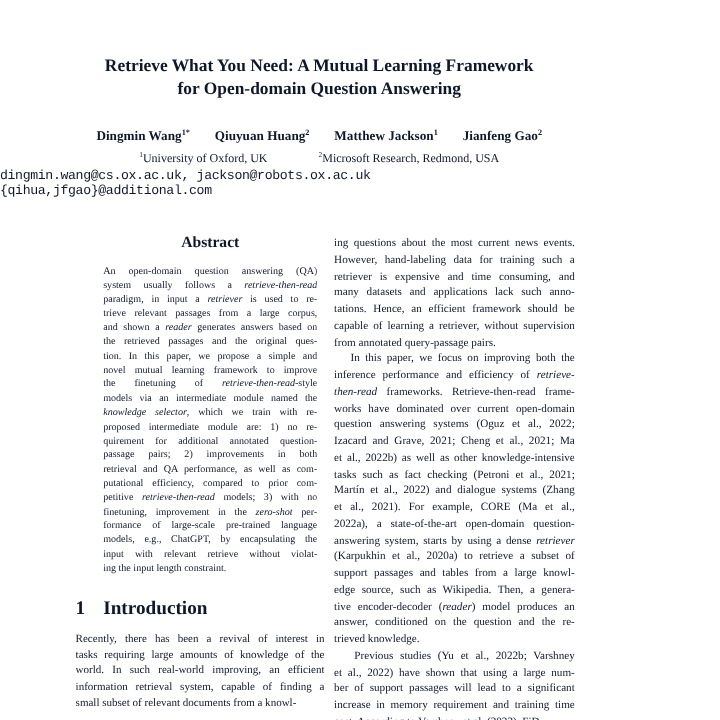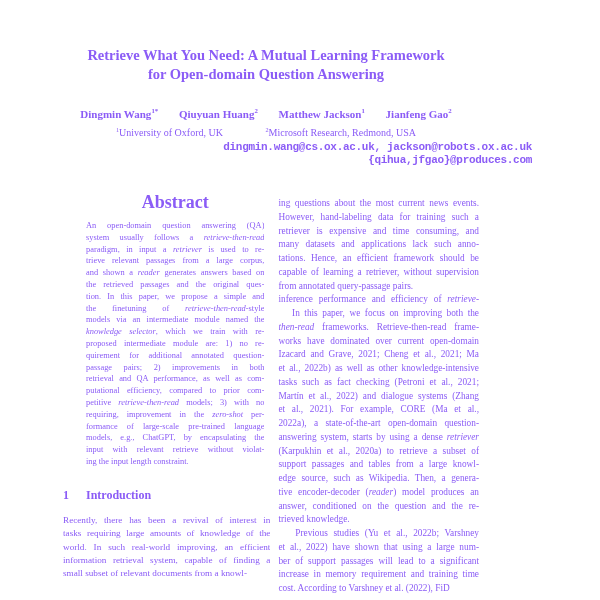--- a/index.html
+++ b/index.html
@@ -1,35 +1,35 @@
 <!DOCTYPE html>
 <html><head>
 <meta charset="utf-8">
 <style>
   html,body { margin:0; padding:0; }
   .page {
     position:relative; width:532px; height:600px; overflow:hidden;
-    background:#ffffff; color:#8b5cf6;
+    background:#ffffff; color:#0f172a;
     font-family:"Liberation Serif", serif;
   }
   .title { padding-top:46px; text-align:center; font-weight:bold; font-size:14.5px; line-height:19px; }
   .authors { margin-top:24px; text-align:center; font-weight:bold; font-size:11px; }
   .authors .author { display:inline-block; margin:0 9px; white-space:nowrap; }
   sup { font-size:0.62em; line-height:0; vertical-align:super; }
   .affils { margin-top:7px; text-align:center; font-size:10px; }
   .affils .affil { display:inline-block; margin:0 20px; white-space:nowrap; }
-  .emails { margin-top:3px; text-align:right; font-family:"Liberation Mono", monospace; font-size:11px; line-height:12.5px; letter-spacing:-0.3px;font-weight:bold; }
+  .emails { margin-top:3px; text-align:left; font-family:"Liberation Mono", monospace; font-size:11px; line-height:12.5px; letter-spacing:-0.3px; }
   .cols { display:flex; gap:8px; padding:26px 53px 0 63px; align-items:flex-start; }
   .col-left  { width:242px; }
   .col-right { width:234px; padding-top:5px; }
   .abstract { padding:3px 6px 0 23px; }
-  .abs-head { text-align:center; font-weight:bold; font-size:18px; line-height:14px; }
+  .abs-head { text-align:center; font-weight:bold; font-size:13px; line-height:14px; }
   .abs-body { margin-top:11px; font-size:8.4px; }
   .abs-body .ln { line-height:11.8px; height:11.8px; }
-  .sec-head { margin-top:20px; font-size:12px; font-weight:bold; line-height:15px; }
+  .sec-head { margin-top:20px; font-size:16px; font-weight:bold; line-height:15px; }
   .sec-head .sec-num { display:inline-block; width:23px; }
   .intro-par { margin-top:11px; font-size:9.2px; }
   .intro-par .ln { line-height:13.4px; height:13.4px; }
   .col-right .par { font-size:9.3px; }
   .col-right .ln { line-height:13.75px; height:13.75px; }
   .ln { white-space:nowrap; overflow:hidden; }
   .jl { text-align:justify; text-align-last:justify; text-justify:inter-word; }
   em { font-style:italic; }
 </style>
 </head>
@@ -49,46 +49,47 @@
     <span class="author"><span>Jianfeng Gao</span><sup>2</sup></span>
   </div>
 
   <div class="affils">
     <span class="affil"><sup>1</sup><span>University of Oxford, UK</span></span>
     <span class="affil"><sup>2</sup><span>Microsoft Research, Redmond, USA</span></span>
   </div>
 
   <div class="emails">
     <div>dingmin.wang@cs.ox.ac.uk, jackson@robots.ox.ac.uk</div>
-    <div>{qihua,jfgao}@produces.com</div>
+    <div>{qihua,jfgao}@additional.com</div>
   </div>
 
   <div class="cols">
 
     <div class="col-left">
       <div class="abstract">
         <div class="abs-head">Abstract</div>
         <div class="abs-body">
             <div class="ln jl"><span>An open-domain question answering (QA)</span></div>
             <div class="ln jl"><span>system usually follows a </span><em>retrieve-then-read</em></div>
             <div class="ln jl"><span>paradigm, in input a </span><em>retriever</em><span> is used to re-</span></div>
             <div class="ln jl"><span>trieve relevant passages from a large corpus,</span></div>
             <div class="ln jl"><span>and shown a </span><em>reader</em><span> generates answers based on</span></div>
             <div class="ln jl"><span>the retrieved passages and the original ques-</span></div>
             <div class="ln jl"><span>tion. In this paper, we propose a simple and</span></div>
+            <div class="ln jl"><span>novel mutual learning framework to improve</span></div>
             <div class="ln jl"><span>the finetuning of </span><em>retrieve-then-read</em><span>-style</span></div>
             <div class="ln jl"><span>models via an intermediate module named the</span></div>
             <div class="ln jl"><em>knowledge selector</em><span>, which we train with re-</span></div>
             <div class="ln jl"><span>proposed intermediate module are: 1) no re-</span></div>
             <div class="ln jl"><span>quirement for additional annotated question-</span></div>
             <div class="ln jl"><span>passage pairs; 2) improvements in both</span></div>
             <div class="ln jl"><span>retrieval and QA performance, as well as com-</span></div>
             <div class="ln jl"><span>putational efficiency, compared to prior com-</span></div>
             <div class="ln jl"><span>petitive </span><em>retrieve-then-read</em><span> models; 3) with no</span></div>
-            <div class="ln jl"><span>requiring, improvement in the </span><em>zero-shot</em><span> per-</span></div>
+            <div class="ln jl"><span>finetuning, improvement in the </span><em>zero-shot</em><span> per-</span></div>
             <div class="ln jl"><span>formance of large-scale pre-trained language</span></div>
             <div class="ln jl"><span>models, e.g., ChatGPT, by encapsulating the</span></div>
             <div class="ln jl"><span>input with relevant retrieve without violat-</span></div>
             <div class="ln"><span>ing the input length constraint.</span></div>
           </div>
       </div>
       <div class="sec-head">
         <span class="sec-num">1</span><span class="sec-title">Introduction</span>
       </div>
       <div class="intro-par">
@@ -104,24 +105,25 @@
       <div class="par">
           <div class="ln jl"><span>ing questions about the most current news events.</span></div>
           <div class="ln jl"><span>However, hand-labeling data for training such a</span></div>
           <div class="ln jl"><span>retriever is expensive and time consuming, and</span></div>
           <div class="ln jl"><span>many datasets and applications lack such anno-</span></div>
           <div class="ln jl"><span>tations. Hence, an efficient framework should be</span></div>
           <div class="ln jl"><span>capable of learning a retriever, without supervision</span></div>
           <div class="ln"><span>from annotated query-passage pairs.</span></div>
         </div>
       <div class="par">
+          <div class="ln jl"><span>&nbsp;&nbsp;&nbsp;In this paper, we focus on improving both the</span></div>
           <div class="ln jl"><span>inference performance and efficiency of </span><em>retrieve-</em></div>
-          <div class="ln jl"><span>&nbsp;&nbsp;&nbsp;In this paper, we focus on improving both the</span></div>
           <div class="ln jl"><em>then-read</em><span> frameworks. Retrieve-then-read frame-</span></div>
           <div class="ln jl"><span>works have dominated over current open-domain</span></div>
+          <div class="ln jl"><span>question answering systems (Oguz et al., 2022;</span></div>
           <div class="ln jl"><span>Izacard and Grave, 2021; Cheng et al., 2021; Ma</span></div>
           <div class="ln jl"><span>et al., 2022b) as well as other knowledge-intensive</span></div>
           <div class="ln jl"><span>tasks such as fact checking (Petroni et al., 2021;</span></div>
           <div class="ln jl"><span>Martín et al., 2022) and dialogue systems (Zhang</span></div>
           <div class="ln jl"><span>et al., 2021). For example, CORE (Ma et al.,</span></div>
           <div class="ln jl"><span>2022a), a state-of-the-art open-domain question-</span></div>
           <div class="ln jl"><span>answering system, starts by using a dense </span><em>retriever</em></div>
           <div class="ln jl"><span>(Karpukhin et al., 2020a) to retrieve a subset of</span></div>
           <div class="ln jl"><span>support passages and tables from a large knowl-</span></div>
           <div class="ln jl"><span>edge source, such as Wikipedia. Then, a genera-</span></div>

